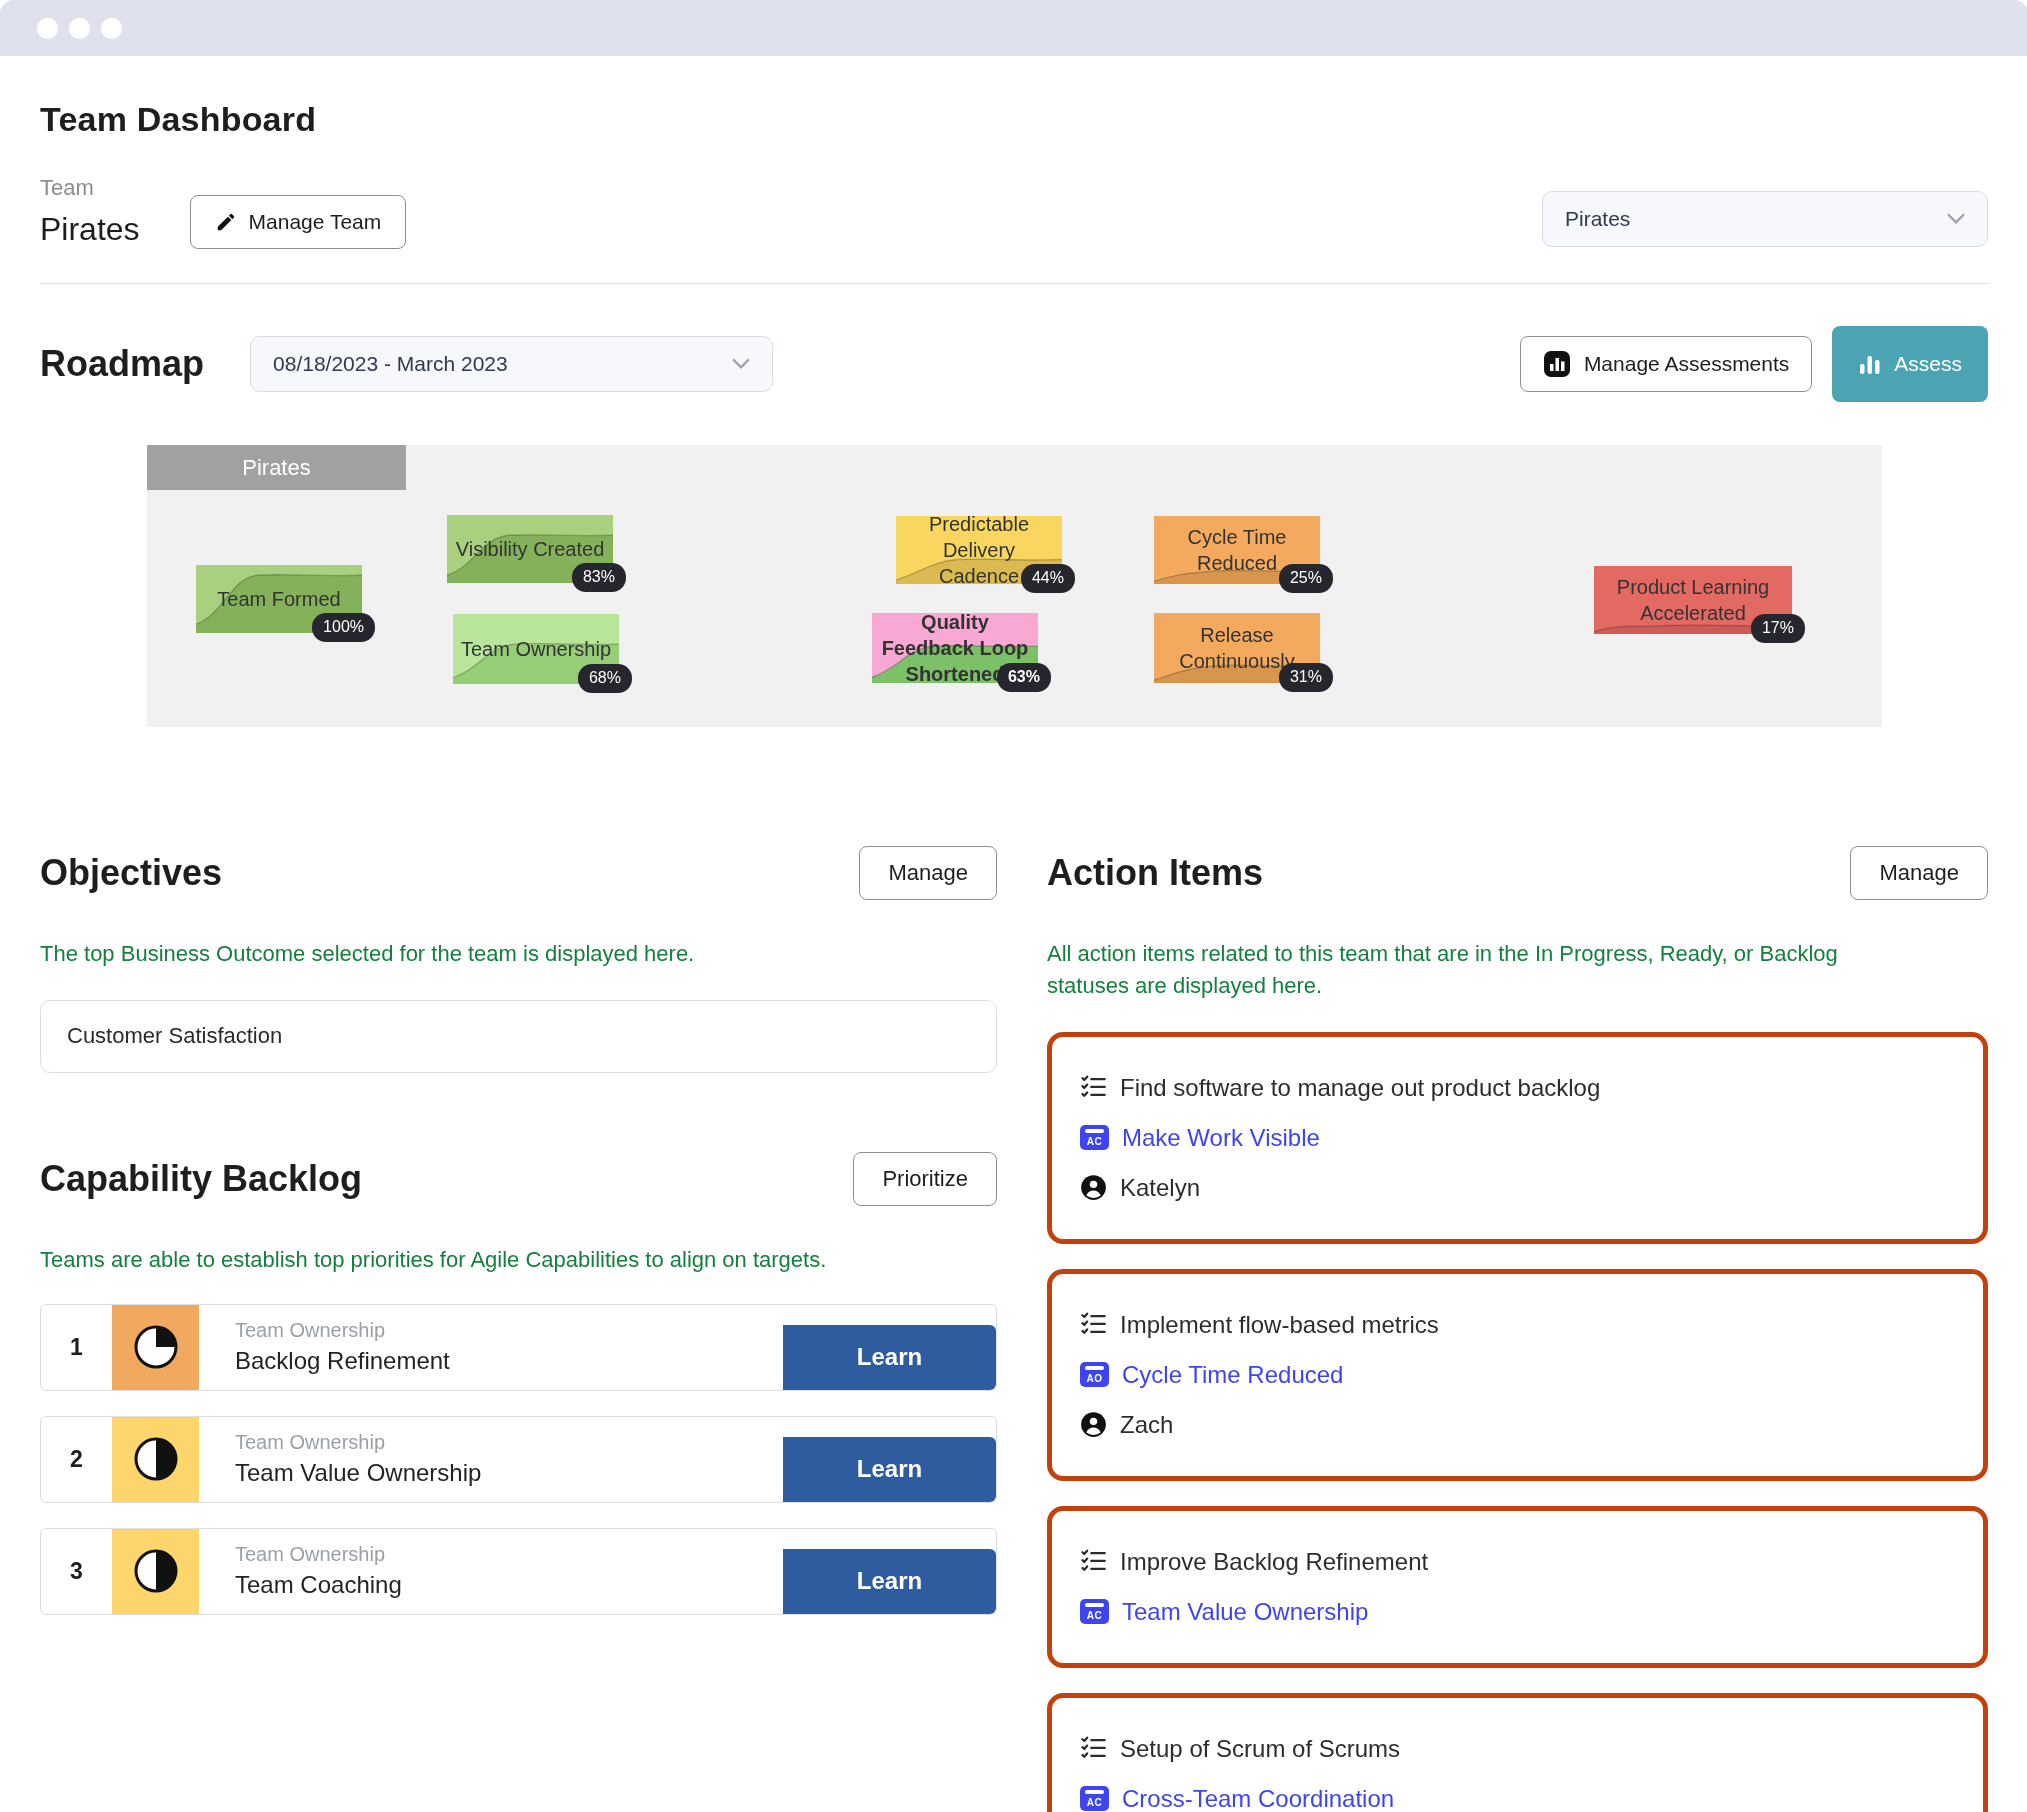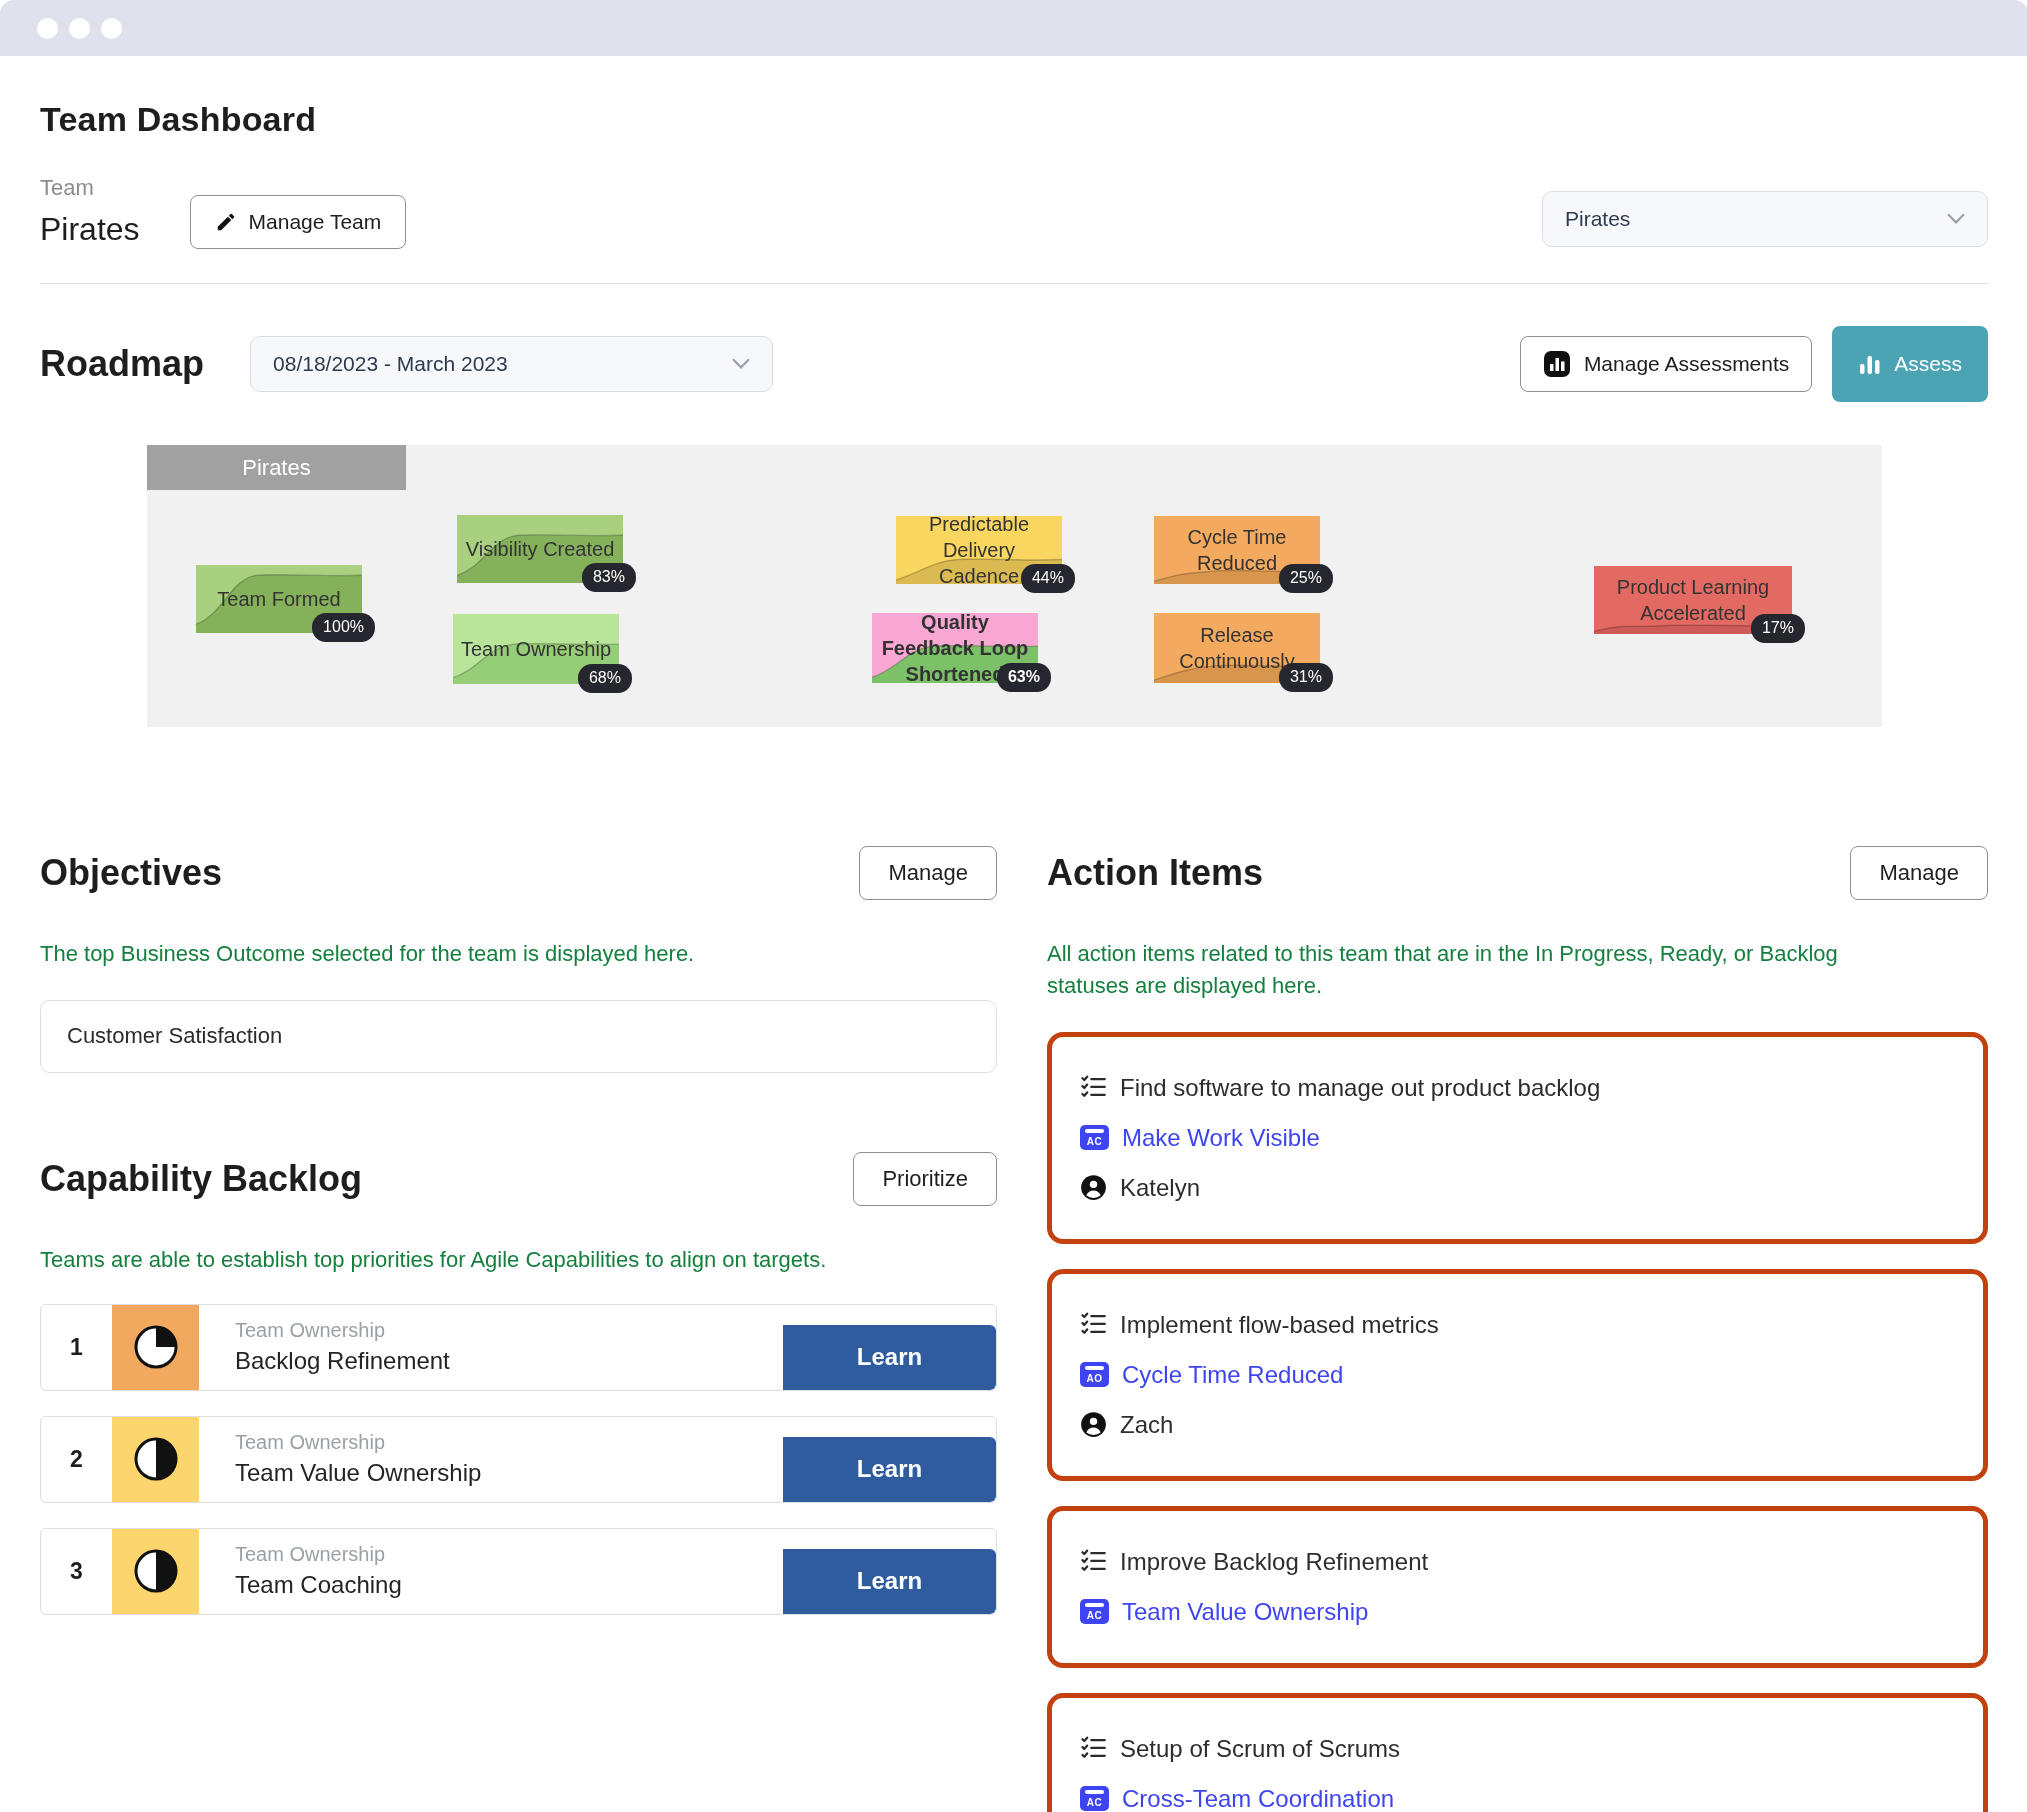--- a/index.html
+++ b/index.html
@@ -165,21 +165,21 @@
   <div class="board">
     <div class="board-tab">Pirates</div>
   <div class="rcard" style="left: 49px; top: 120px; width: 166px; height: 68px; background: rgb(168, 208, 126);">
     <svg class="area" viewBox="0 0 100 40" preserveAspectRatio="none">
       <path class="area-path" d="M0,40 L0,34.8 C16,29.8 21,7.5 37,6.0 C58,5.0 72,7.0 100,6.0 L100,40 Z" fill="#85b15b"></path>
       <path class="line-path" fill="none" stroke="rgba(0,0,0,0.22)" stroke-width="0.8" d="M0,34.8 C16,29.8 21,7.5 37,6.0 C58,5.0 72,7.0 100,6.0"></path>
     </svg>
     <span class="rc-label">Team Formed</span>
     <span class="rc-pct">100%</span>
   </div>
-      <div class="rcard" style="left: 310px; top: 70px; width: 166px; height: 68px; background: rgb(168, 208, 126);">
+      <div class="rcard" style="left: 300px; top: 70px; width: 166px; height: 68px; background: rgb(168, 208, 126);">
     <svg class="area" viewBox="0 0 100 40" preserveAspectRatio="none">
       <path class="area-path" d="M0,40 L0,35.6 C16,30.6 21,13.4 37,11.9 C58,10.9 72,12.9 100,11.9 L100,40 Z" fill="#85b15b"></path>
       <path class="line-path" fill="none" stroke="rgba(0,0,0,0.22)" stroke-width="0.8" d="M0,35.6 C16,30.6 21,13.4 37,11.9 C58,10.9 72,12.9 100,11.9"></path>
     </svg>
     <span class="rc-label">Visibility Created</span>
     <span class="rc-pct">83%</span>
   </div>
       <div class="rcard" style="left: 306px; top: 169px; width: 166px; height: 70px; background: rgb(185, 229, 155);">
     <svg class="area" viewBox="0 0 100 40" preserveAspectRatio="none">
       <path class="area-path" d="M0,40 L0,36.4 C16,31.4 21,18.7 37,17.2 C58,16.2 72,18.2 100,17.2 L100,40 Z" fill="#96cd77"></path>

